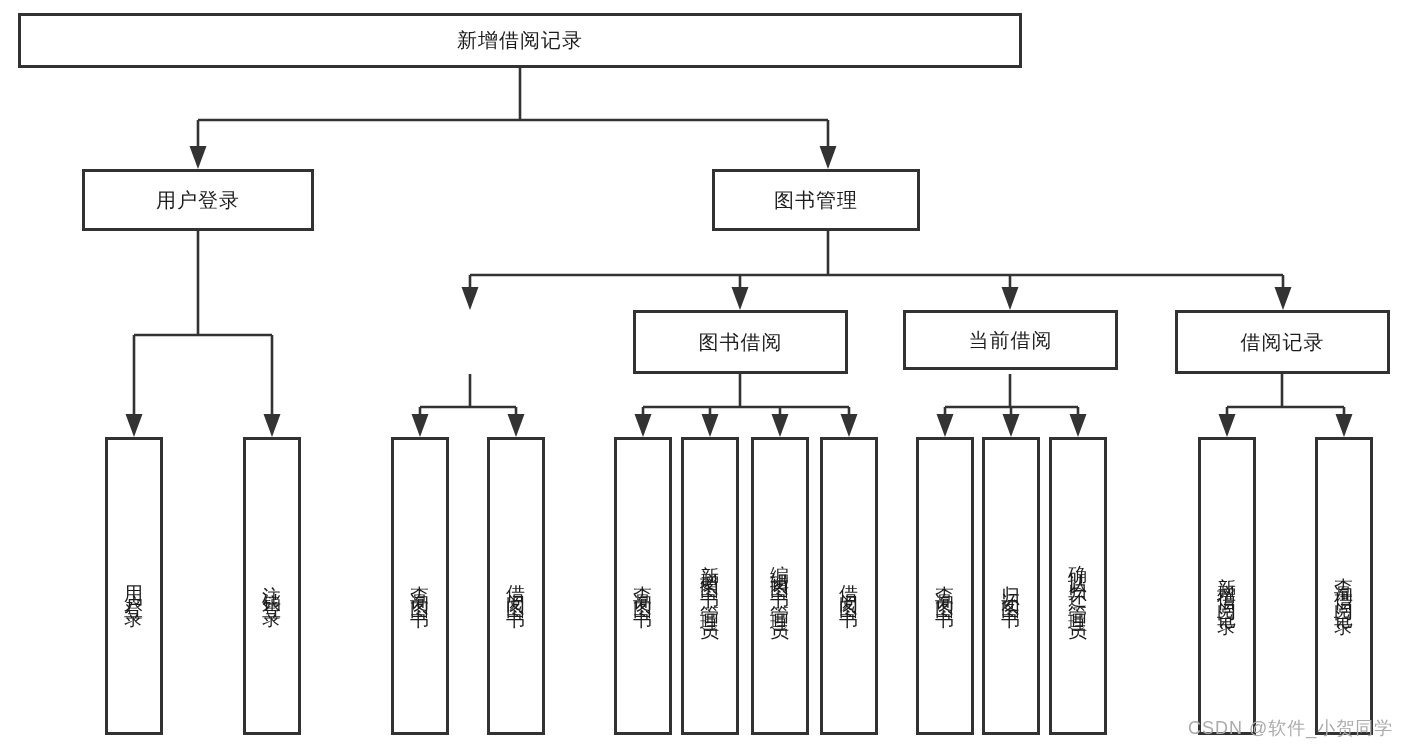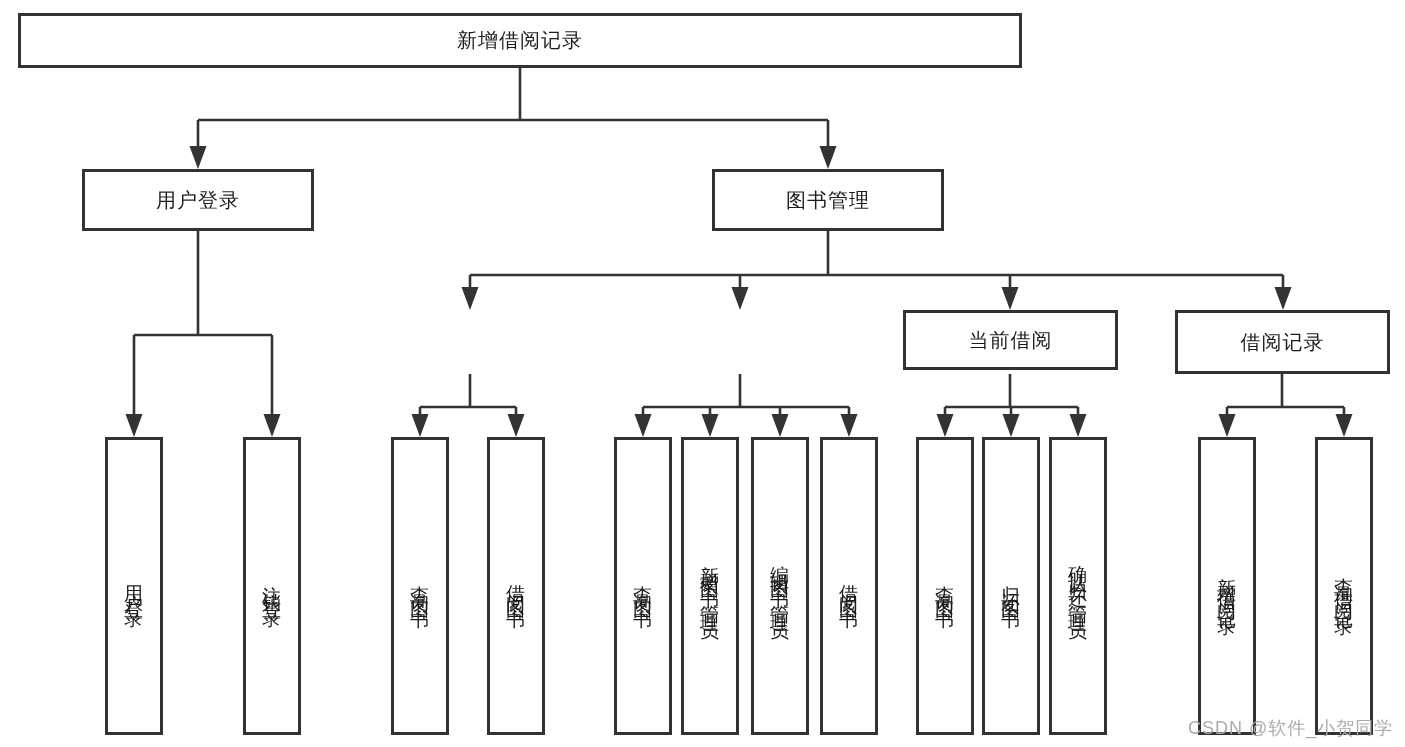--- a/index.html
+++ b/index.html
@@ -86,24 +86,27 @@
       <path d="M1344,437 L1335.5,414 L1352.5,414 Z" fill="#333333" stroke="none"></path>
     </svg>
 
   <div class="hbox" style="left:18px;top:13px;width:1004px;height:55px">
     <span>新增借阅记录</span>
   </div>
 
   <div class="hbox" style="left:82px;top:169px;width:232px;height:62px">
     <span>用户登录</span>
   </div>
-  <div class="hbox" style="left:712px;top:169px;width:232px;height:62px">
+  <div class="hbox" style="left:712px;top:169px;width:208px;height:62px">
     <span>图书管理</span>
   </div>
 
+  <div class="hbox" style="left:633px;top:310px;width:215px;height:64px">
+    <span>图书借阅</span>
+  </div>
   <div class="hbox" style="left:903px;top:310px;width:215px;height:60px">
     <span>当前借阅</span>
   </div>
   <div class="hbox" style="left:1175px;top:310px;width:215px;height:64px">
     <span>借阅记录</span>
   </div>
 
   <div class="vbox" style="left:105px;top:437px;width:58px;height:298px">
     <span class="vtext">用户登录</span>
   </div>

